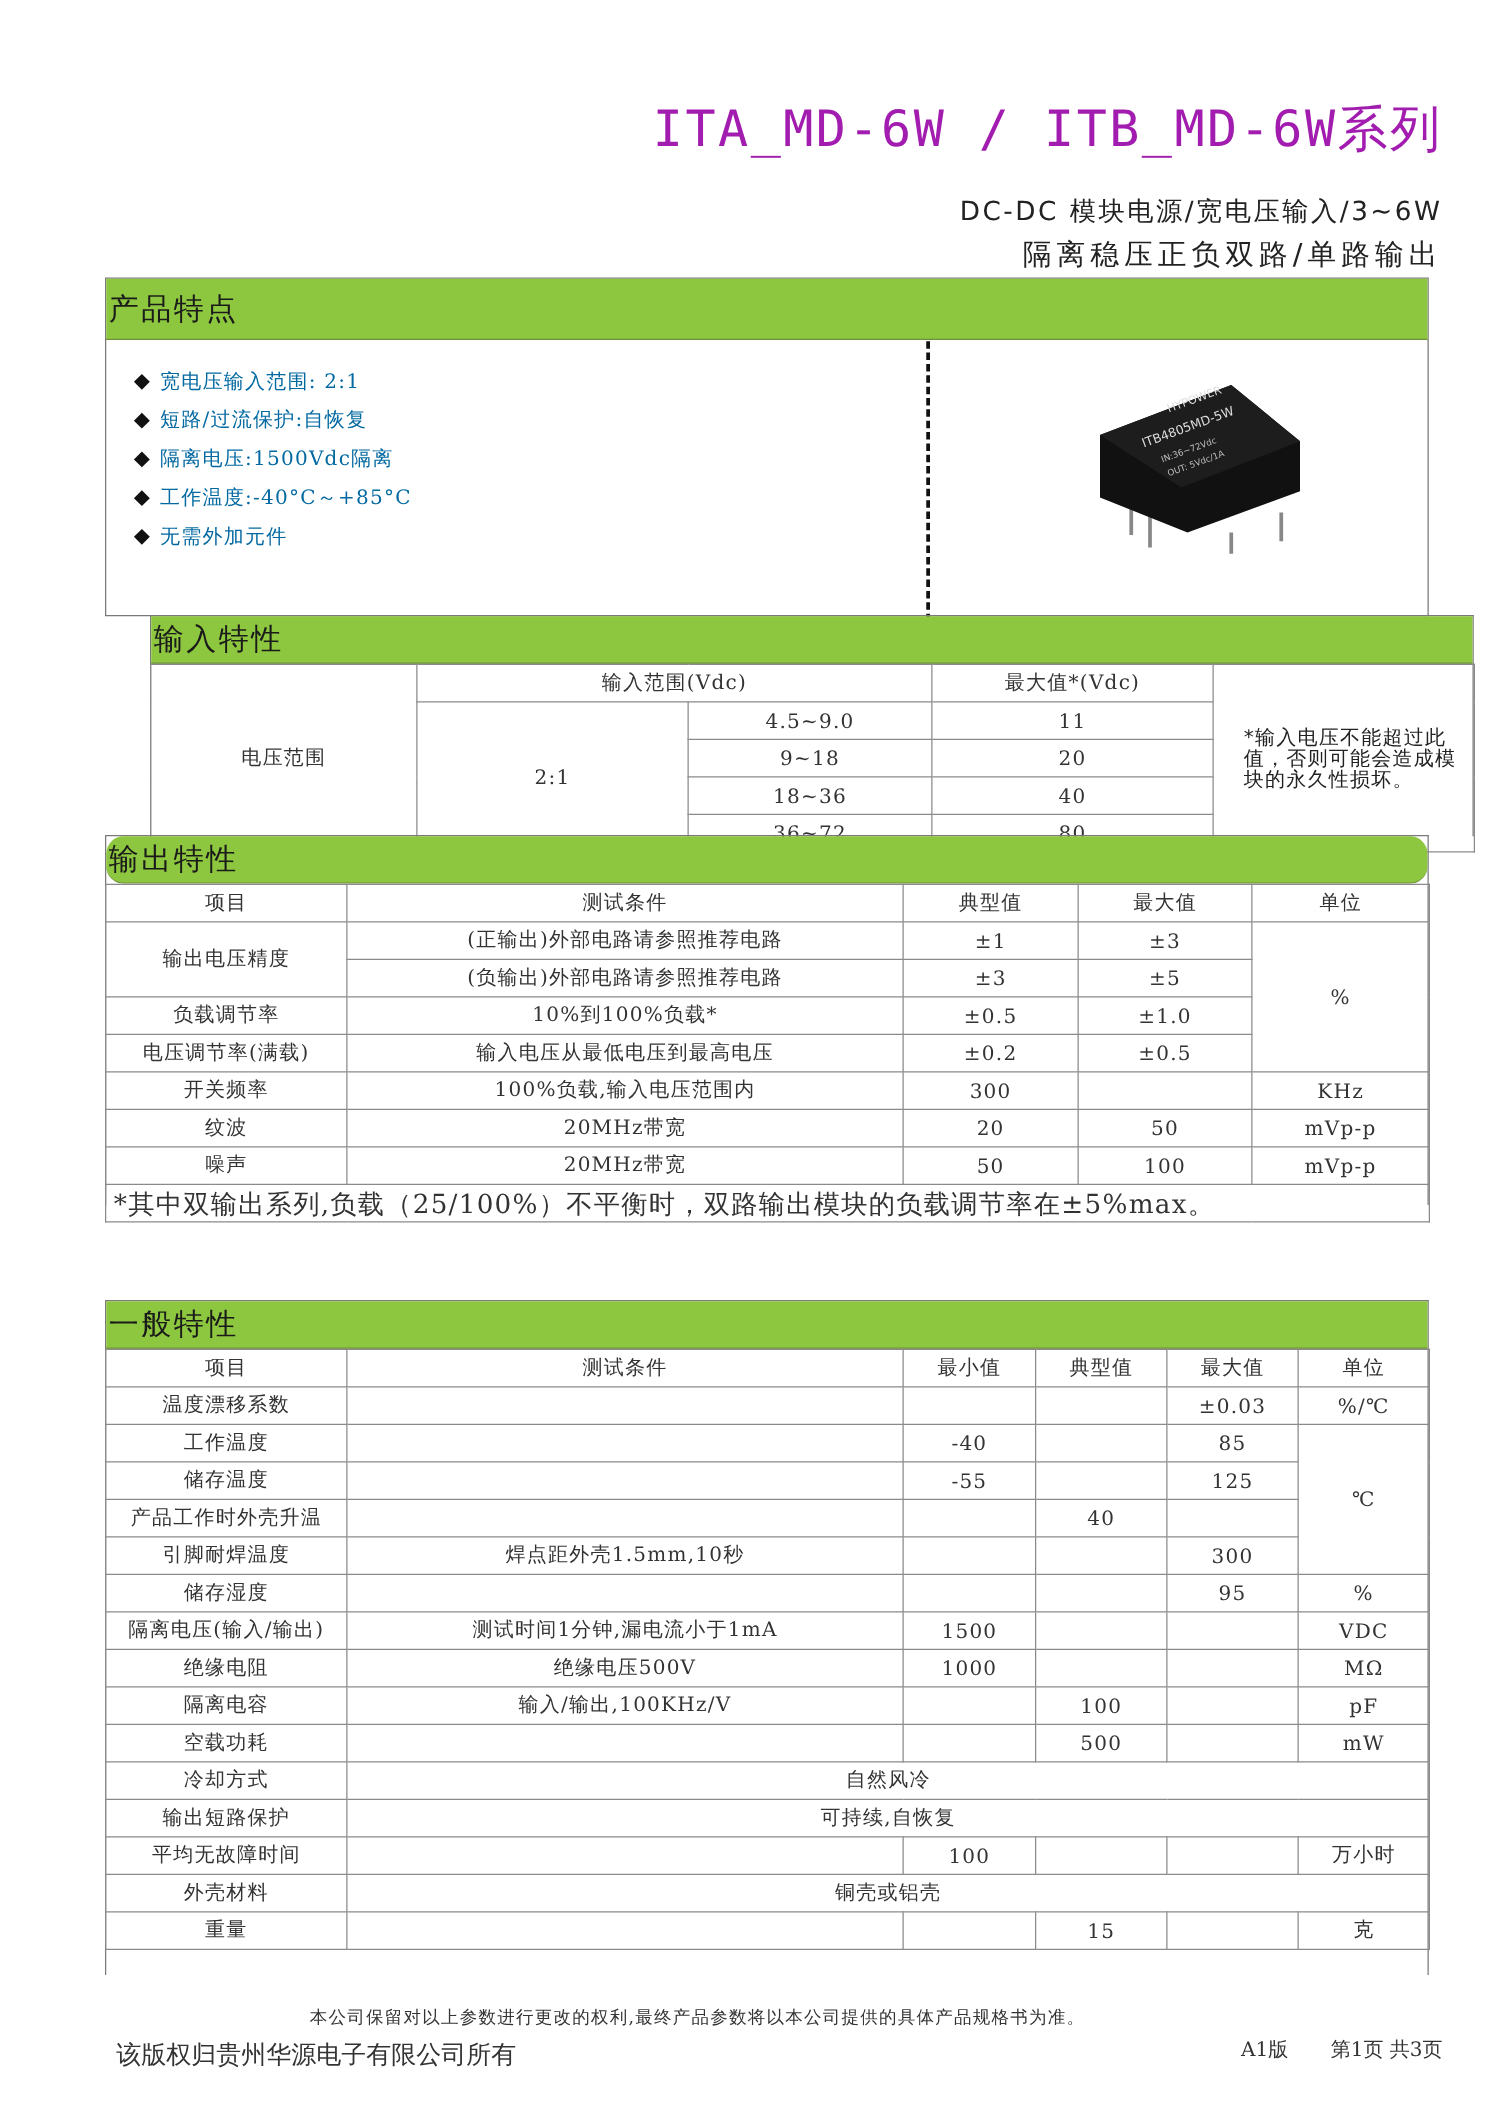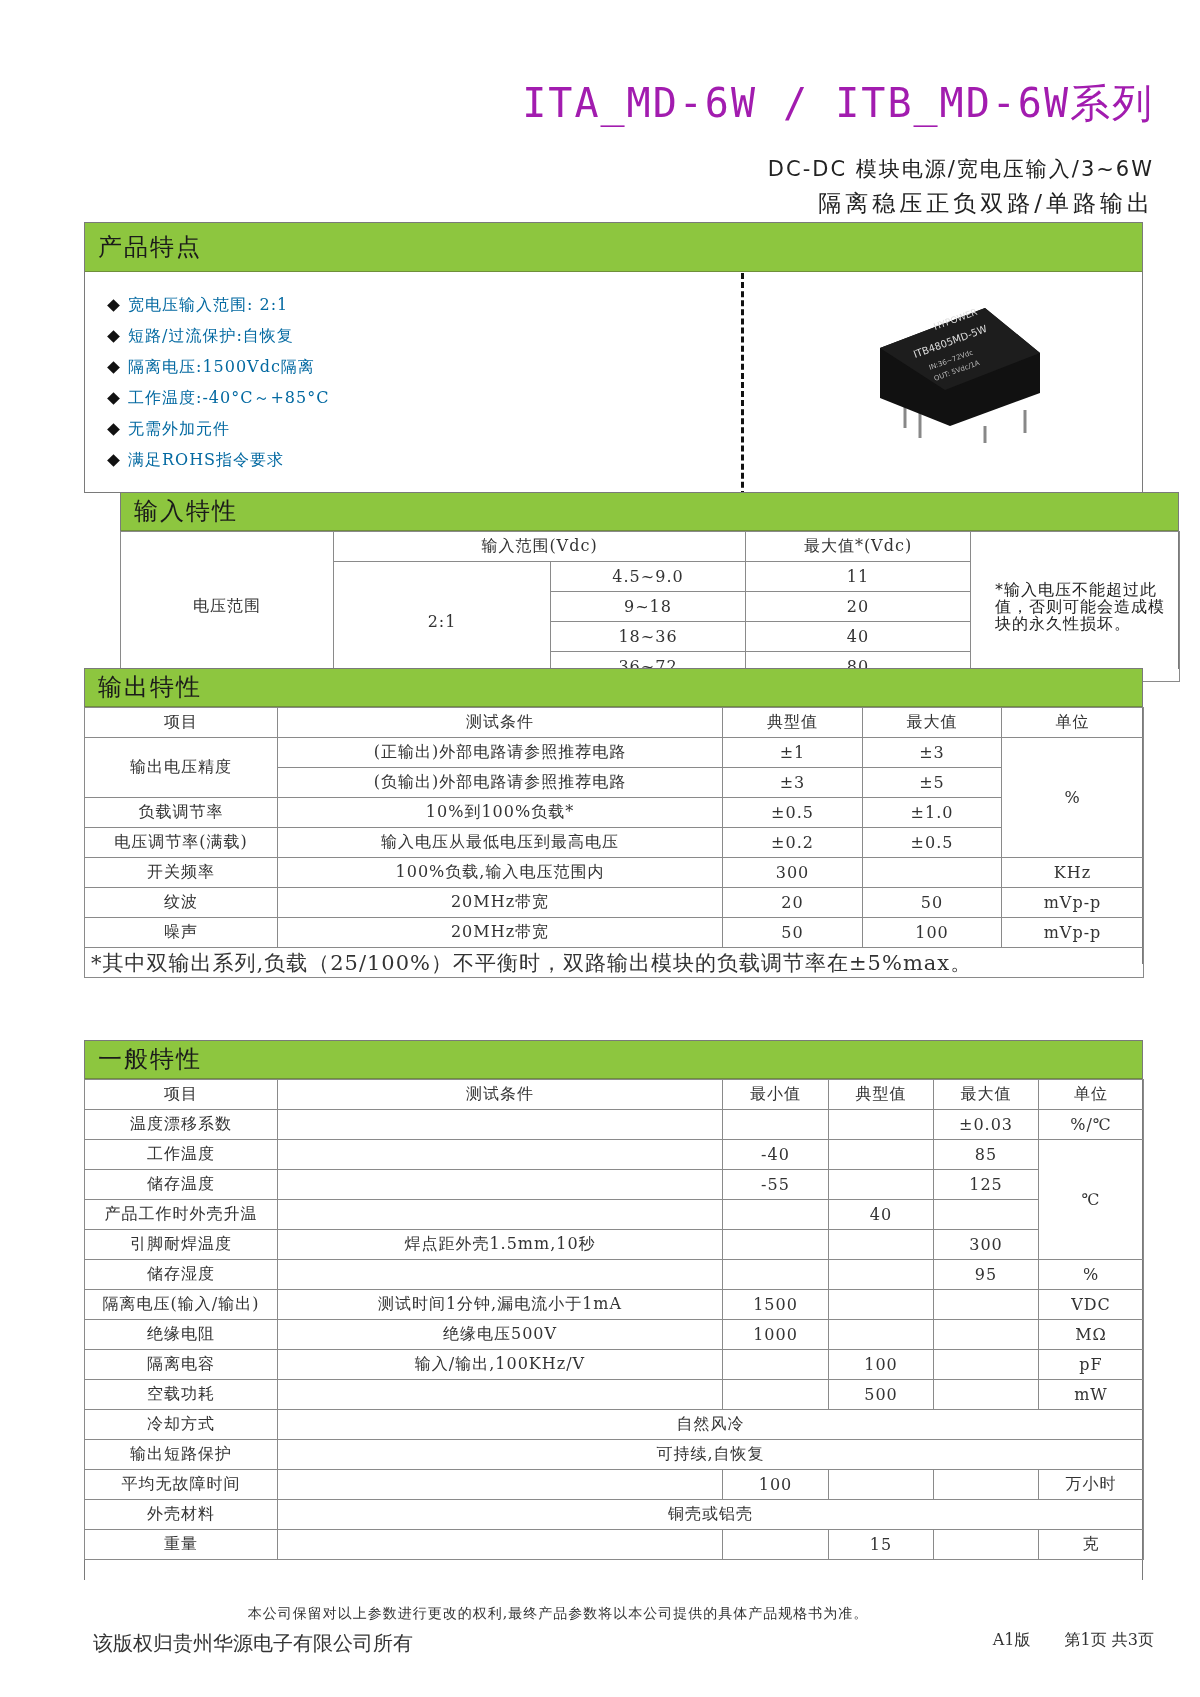--- a/index.html
+++ b/index.html
@@ -8,21 +8,21 @@
   .title { position: absolute; right: 46px; top: 76px; font-family: "DejaVu Sans Mono", "Liberation Mono", monospace;
            font-size: 40px; letter-spacing: 2px; color: #a21caf; white-space: nowrap; }
   .sub1, .sub2 { position: absolute; right: 46px; font-family: "DejaVu Sans", "Liberation Sans", sans-serif;
            color: #222; white-space: nowrap; letter-spacing: 2px; }
   .sub1 { top: 155px; font-size: 21px; }
   .sub2 { top: 188px; font-size: 23px; letter-spacing: 4px; }
 
   .sec { position: absolute; left: 84px; width: 1059px; border: 1px solid #7a7a7a; box-sizing: border-box; }
   .bar { background: #8dc63f; height: 37px; border-bottom: 1px solid #6f8f3a; position: absolute; left: 0; right: 0;
          font-family: "DejaVu Sans", "Liberation Sans", sans-serif; font-size: 24px; color: #1a1a1a;
-         line-height: 37px; padding-left: 13px; letter-spacing: 2px; }
+         line-height: 37px; padding-left: 2px; letter-spacing: 2px; }
 
   table { border-collapse: collapse; position: absolute; left: -1px; table-layout: fixed;
           font-family: "DejaVu Serif", "Liberation Serif", serif; font-size: 16px; color: #333; }
   td { border: 1px solid #8a8a8a; text-align: center; vertical-align: middle; padding: 0; height: 29px;
        letter-spacing: 1px; white-space: nowrap; }
 
   .feat-list { position: absolute; left: 8px; top: 54px; list-style: none; margin: 12px; padding: 0;
                font-size: 16px; color: #0369a1; }
   .feat-list li { height: 31px; line-height: 31px; letter-spacing: 1px; }
   .feat-list .dia { display: inline-block; width: 9px; height: 9px; background: #111; transform: rotate(45deg);
@@ -47,21 +47,20 @@
 <div class="sub2">隔离稳压正负双路/单路输出</div>
 
 <div class="sec" style="top:222px;height:271px;">
   <div class="bar" style="top:0;height:48px;line-height:48px;">产品特点</div>
   <ul class="feat-list">
     <li><span class="dia"></span><span>宽电压输入范围: 2:1</span></li>
     <li><span class="dia"></span><span>短路/过流保护:自恢复</span></li>
     <li><span class="dia"></span><span>隔离电压:1500Vdc隔离</span></li>
     <li><span class="dia"></span><span>工作温度:-40°C～+85°C</span></li>
     <li><span class="dia"></span><span>无需外加元件</span></li>
-    <li><span class="dia"></span><span>满足ROHS指令要求</span></li>
   </ul>
   <div class="divider"></div>
   <svg class="module" viewBox="0 0 180 150">
     <line x1="40" y1="105" x2="40" y2="130" stroke="#888" stroke-width="3"></line>
     <line x1="55" y1="112" x2="55" y2="140" stroke="#888" stroke-width="3"></line>
     <line x1="160" y1="112" x2="160" y2="135" stroke="#888" stroke-width="3"></line>
     <line x1="120" y1="128" x2="120" y2="145" stroke="#888" stroke-width="3"></line>
     <polygon points="15,50 120,10 175,55 175,95 85,128 15,100" fill="#111"></polygon>
     <polygon points="15,50 120,10 175,55 80,92" fill="#1d1d1d"></polygon>
     <text x="70" y="32" fill="#ddd" font-size="9" transform="rotate(-20 70 32)" font-family="DejaVu Sans, sans-serif">HYPOWER</text>
@@ -103,21 +102,21 @@
     </tr>
     <tr>
       <td>36~72</td>
       <td>80</td>
     </tr>
   </tbody>
     </table>
 </div>
 
 <div class="sec" style="top:668px;height:296px;border-bottom:none;">
-  <div class="bar" style="top:0;">输出特性</div>
+  <div class="bar" style="top:0;border-radius:14px;">输出特性</div>
   <table style="top:38px;width:1059px;">
     <colgroup>
         <col style="width:193px">
         <col style="width:445px">
         <col style="width:140px">
         <col style="width:139px">
         <col style="width:142px">
       </colgroup>
     <tbody>
         <tr>

